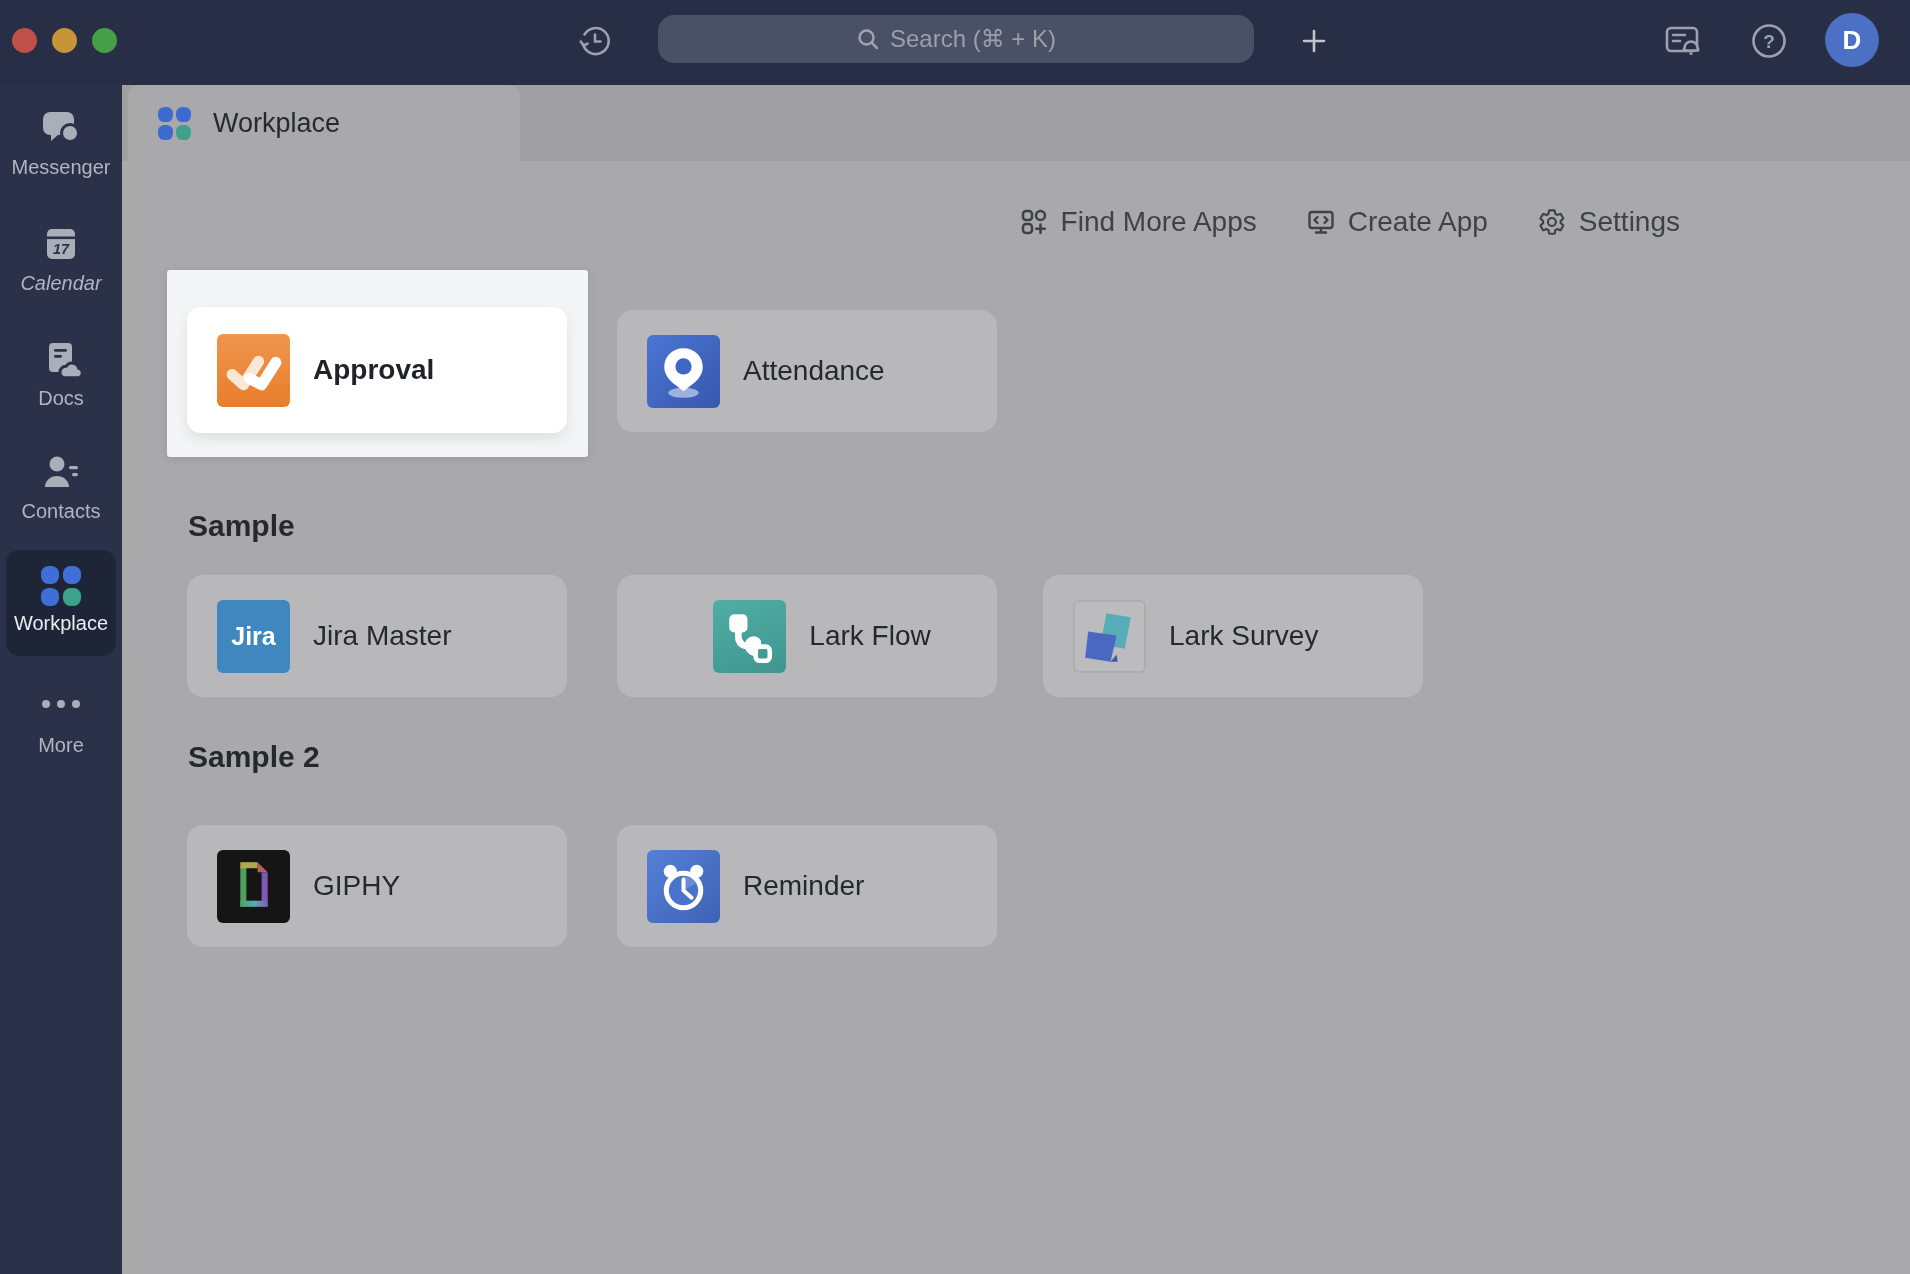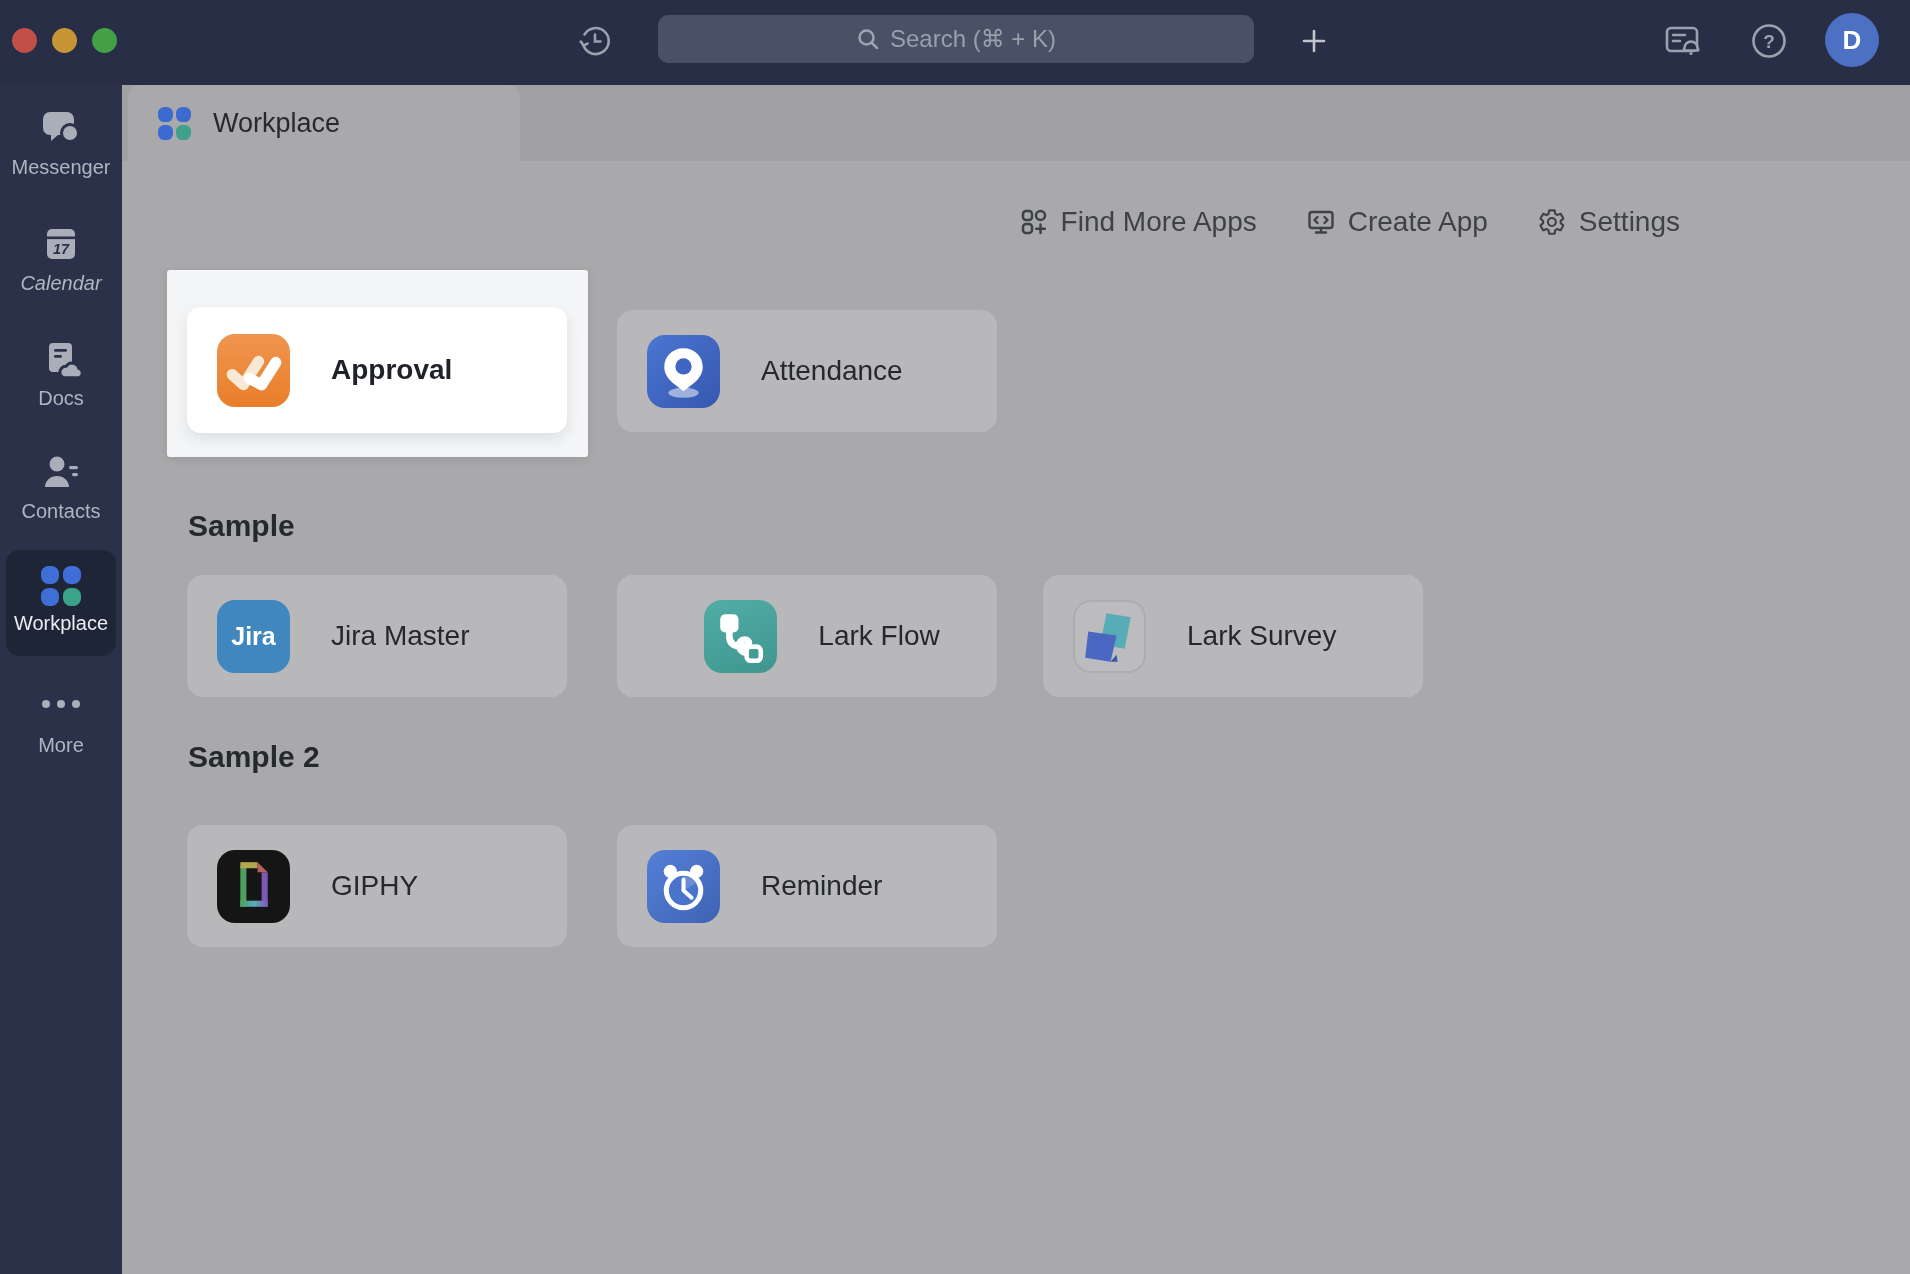--- a/index.html
+++ b/index.html
@@ -9,21 +9,21 @@
 
   
   .topbar { position:absolute; left:0; top:0; width:1910px; height:85px; background:#272E45; z-index:5; }
   .traffic { position:absolute; left:12px; top:28px; display:flex; gap:15px; }
   .tl { width:25px; height:25px; border-radius:50%; }
   .tl.red    { background:#C05048; }
   .tl.yellow { background:#C79436; }
   .tl.green  { background:#43A046; }
   .iconbtn { position:absolute; background:none; border:none; cursor:pointer; display:flex; align-items:center; justify-content:center; }
   .history-btn { left:574px; top:20px; width:42px; height:44px; }
-  .searchbar { position:absolute; left:658px; top:15px; width:596px; height:48px; background:#4A5065; border-radius:10px; display:flex; align-items:center; justify-content:center; gap:10px; }
+  .searchbar { position:absolute; left:658px; top:15px; width:596px; height:48px; background:#4A5065; border-radius:16px; display:flex; align-items:center; justify-content:center; gap:10px; }
   .searchbar .ph { color:#99A0AC; font-size:24px; }
   .newtab-btn { left:1293px; top:20px; width:42px; height:44px; }
   .ann-btn  { left:1658px; top:18px; width:48px; height:48px; }
   .help-btn { left:1746px; top:18px; width:46px; height:48px; }
   .avatar { position:absolute; left:1825px; top:13px; width:54px; height:54px; border-radius:50%;
             color:#FFFFFF; font-size:26px; font-weight:600; display:flex; align-items:center; justify-content:center; cursor:pointer; }
 
   
   .sidebar { position:absolute; left:0; top:85px; width:122px; height:1189px; background:#2A3149; z-index:4; }
   .sditem { position:absolute; width:100%; text-align:center; cursor:pointer; }
@@ -54,35 +54,35 @@
   .action { display:flex; align-items:center; gap:13px; cursor:pointer; color:#3E4247; font-size:28px; }
 
   .spotlight { position:absolute; left:45px; top:109px; width:421px; height:187px; background:#F4F5F7; border-radius:3px;
                box-shadow:0 2px 10px rgba(0,0,0,0.10); }
 
   .heading { position:absolute; left:66px; font-size:30px; font-weight:700; color:#26292C; }
   .h-sample  { top:348px; }
   .h-sample2 { top:579px; }
 
   .card { position:absolute; width:380px; height:122px; background:#B8B8BA; border-radius:16px;
-          display:flex; align-items:center; padding-left:30px; gap:41px; cursor:pointer; }
+          display:flex; align-items:center; padding-left:30px; gap:23px; cursor:pointer; }
   .card .applabel { font-size:28px; font-weight:500; color:#25282C; }
   .card.white { background:#FFFFFF; height:126px; border-radius:14px; box-shadow:0 6px 14px rgba(31,35,41,0.10); }
   .card.white .applabel { color:#1F2329; font-weight:600; }
 
   .c-approval   { left:65px;  top:146px; }
   .c-attendance { left:495px; top:149px; }
   .c-favorites  { left:921px; top:149px; }
   .c-jira       { left:65px;  top:414px; }
   .c-flow       { left:495px; top:414px;justify-content:center; }
   .c-survey     { left:921px; top:414px; }
   .c-giphy      { left:65px;  top:664px; }
   .c-reminder   { left:495px; top:664px; }
 
-  .appicon { width:73px; height:73px; border-radius:18px; flex:none; display:flex; align-items:center; justify-content:center; }
+  .appicon { width:73px; height:73px; border-radius:6px; flex:none; display:flex; align-items:center; justify-content:center; }
   .ic-approval   { background:linear-gradient(180deg,#F0954E,#E87E2B); }
   .ic-attendance { background:linear-gradient(135deg,#4A76D2,#3757AE); }
   .ic-favorites  { background:#C3C3C5; }
   .ic-jira       { background:#3F87BE; color:#FFFFFF; font-size:25px; font-weight:700; }
   .ic-flow       { background:linear-gradient(160deg,#50ADA5,#3F968F); }
   .ic-survey     { background:#BCBCBE; box-shadow:inset 0 0 0 2px #ADADAF; }
   .ic-giphy      { background:#151515; }
   .ic-reminder   { background:linear-gradient(135deg,#5480D8,#3E62B4); }
 </style>
 </head>

